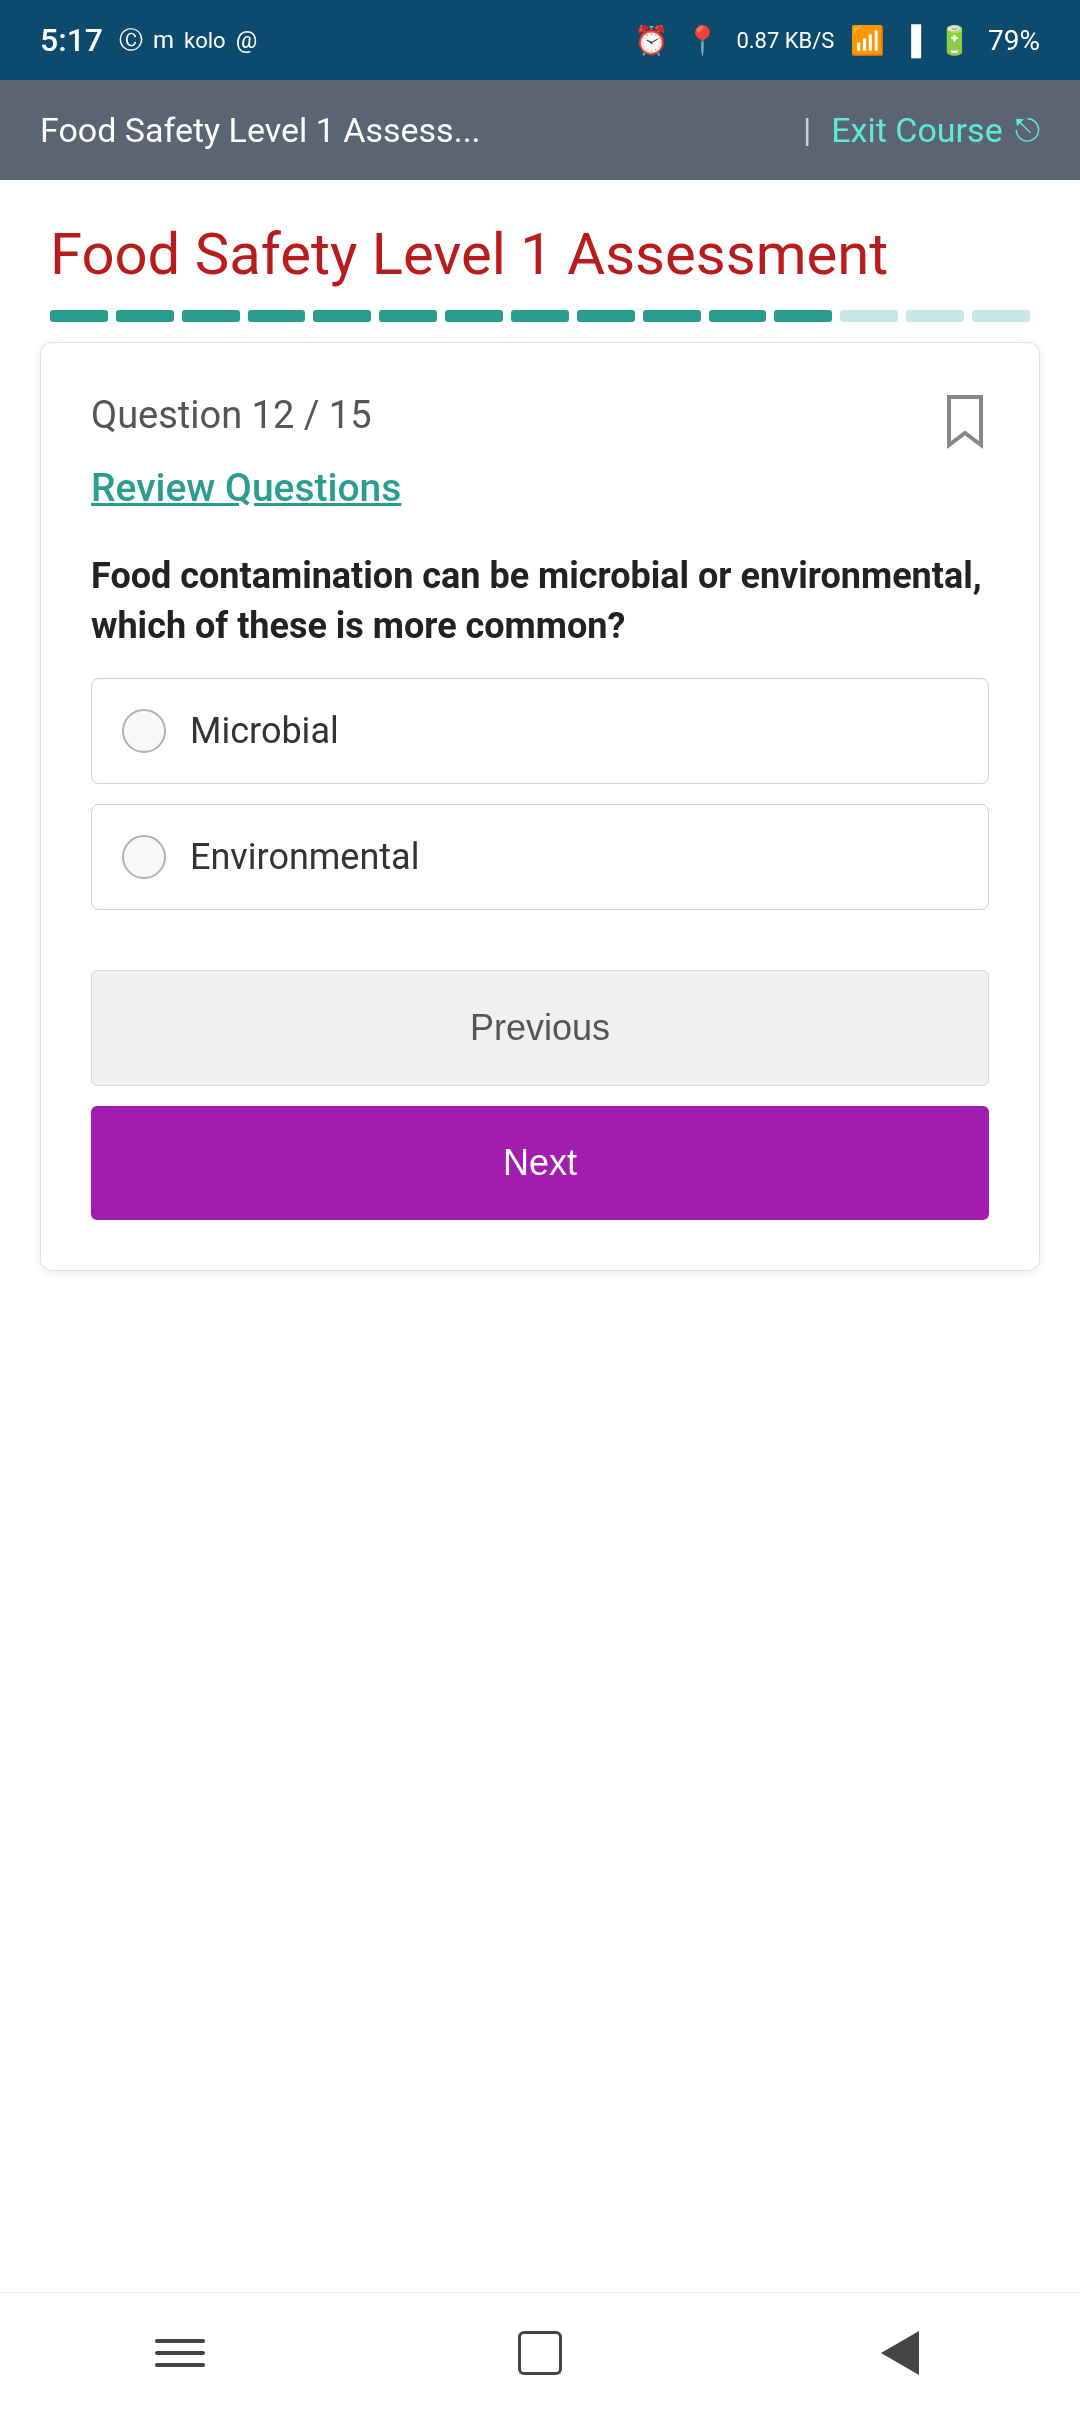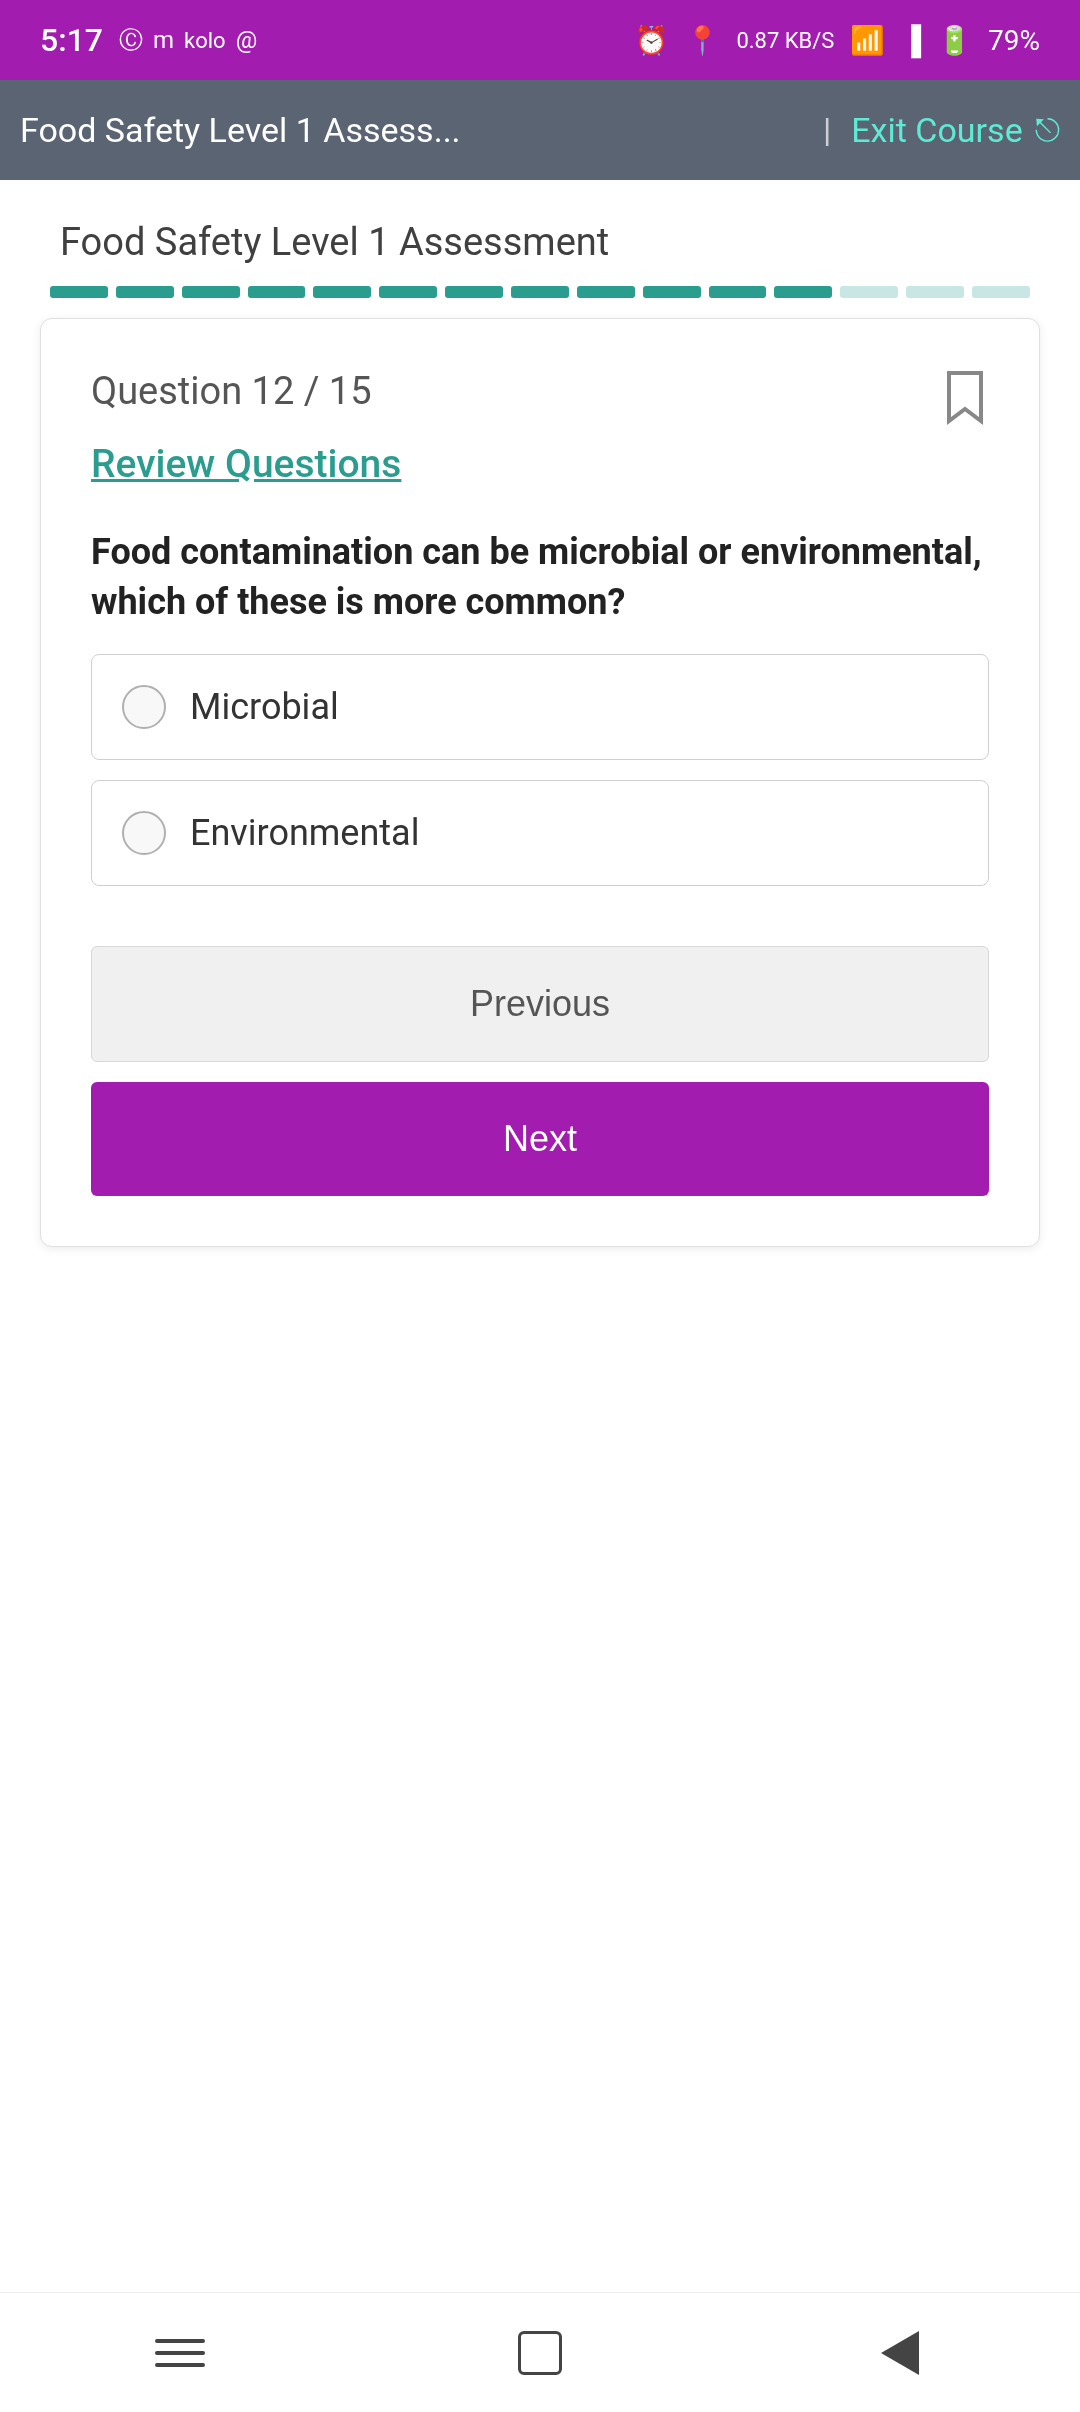--- a/index.html
+++ b/index.html
@@ -14,21 +14,21 @@
       height: 2412px;
       background: #ffffff;
       font-family: 'Roboto', Arial, sans-serif;
       overflow: hidden;
     }
 
     
     .status-bar {
       width: 100%;
       height: 80px;
-      background: #a21caf;
+      background: #0c4a6e;
       display: flex;
       align-items: center;
       justify-content: space-between;
       padding: 0 40px;
       color: #ffffff;
       font-size: 28px;
     }
 
     .status-left {
       display: flex;
@@ -59,21 +59,21 @@
       font-size: 28px;
     }
 
     
     .nav-bar {
       width: 100%;
       height: 100px;
       background: #5a6472;
       display: flex;
       align-items: center;
-      padding: 0 20px;
+      padding: 0 40px;
       gap: 20px;
     }
 
     .nav-title {
       color: #ffffff;
       font-size: 34px;
       font-weight: 400;
       flex: 1;
     }
 
@@ -97,25 +97,24 @@
       font-size: 32px;
     }
 
     
     .page-title-section {
       padding: 40px 50px 20px 50px;
       background: #ffffff;
     }
 
     .page-title {
-      font-size: 38px;
-      font-weight: 400;
-      color: #404040;
+      font-size: 58px;
+      font-weight: 400;
+      color: #b91c1c;
       line-height: 1.2;
-      margin-left: 10px;
     }
 
     
     .progress-bar-container {
       padding: 0 50px;
       display: flex;
       gap: 8px;
       margin-bottom: 20px;
     }
 

